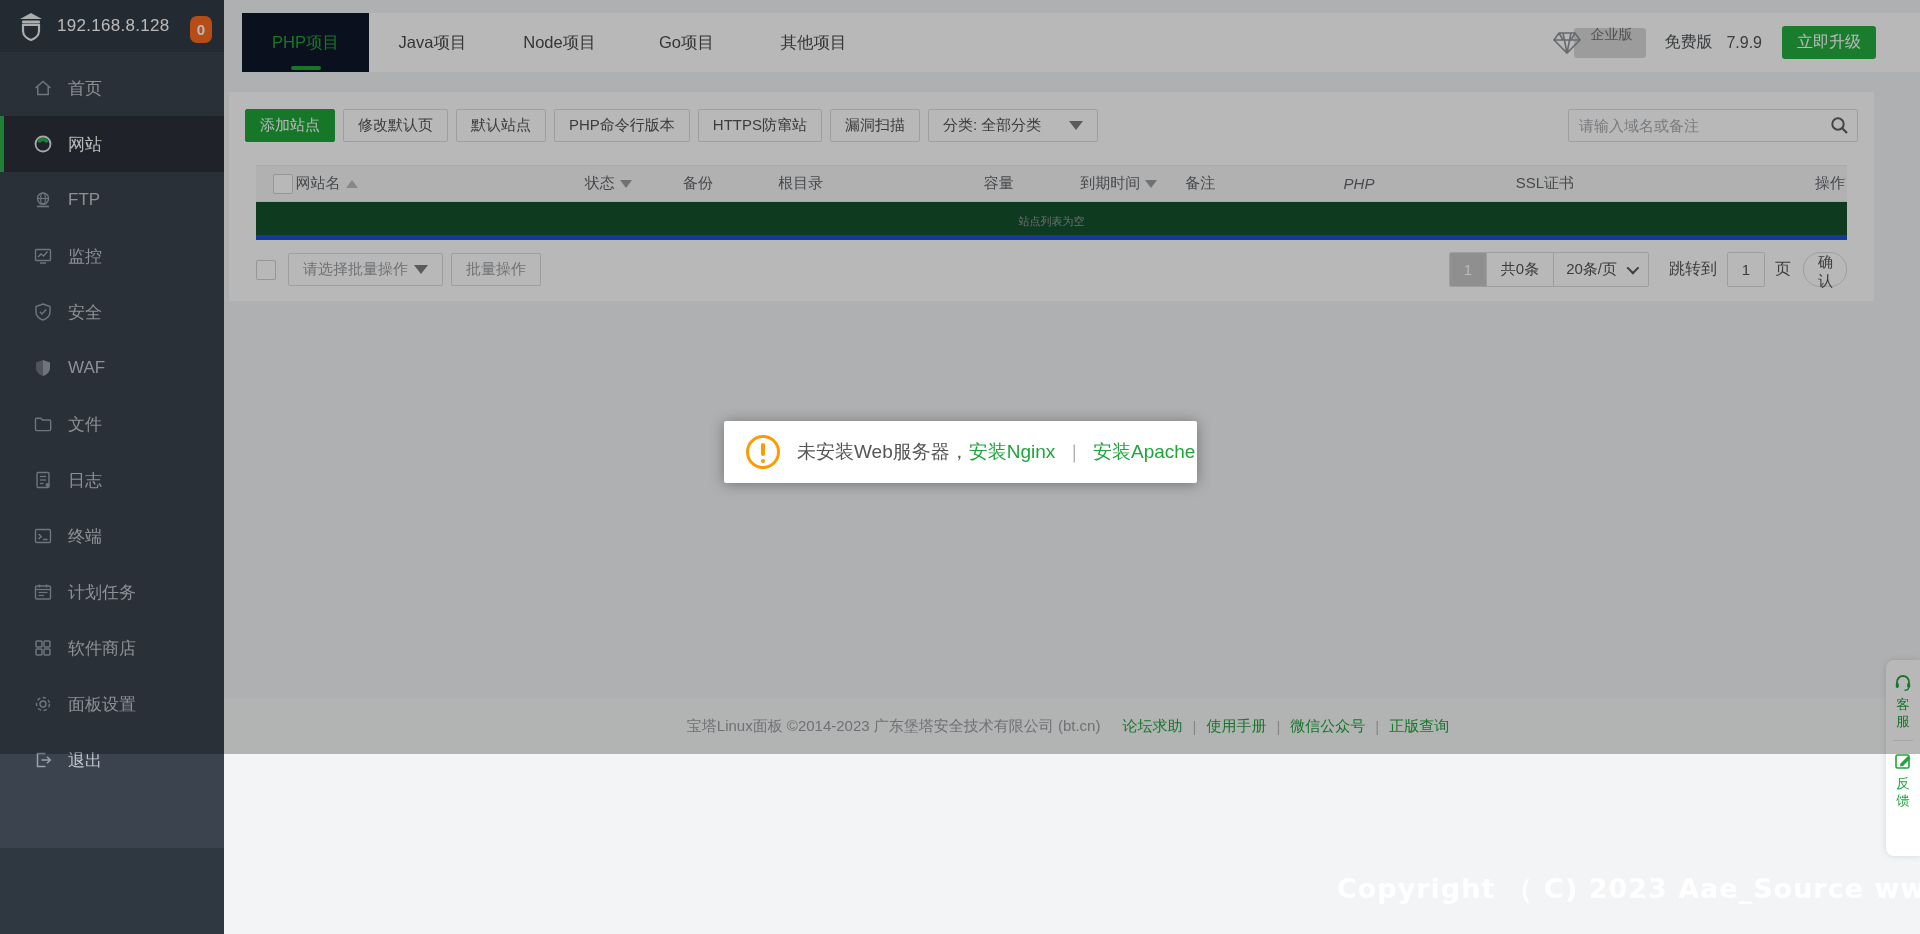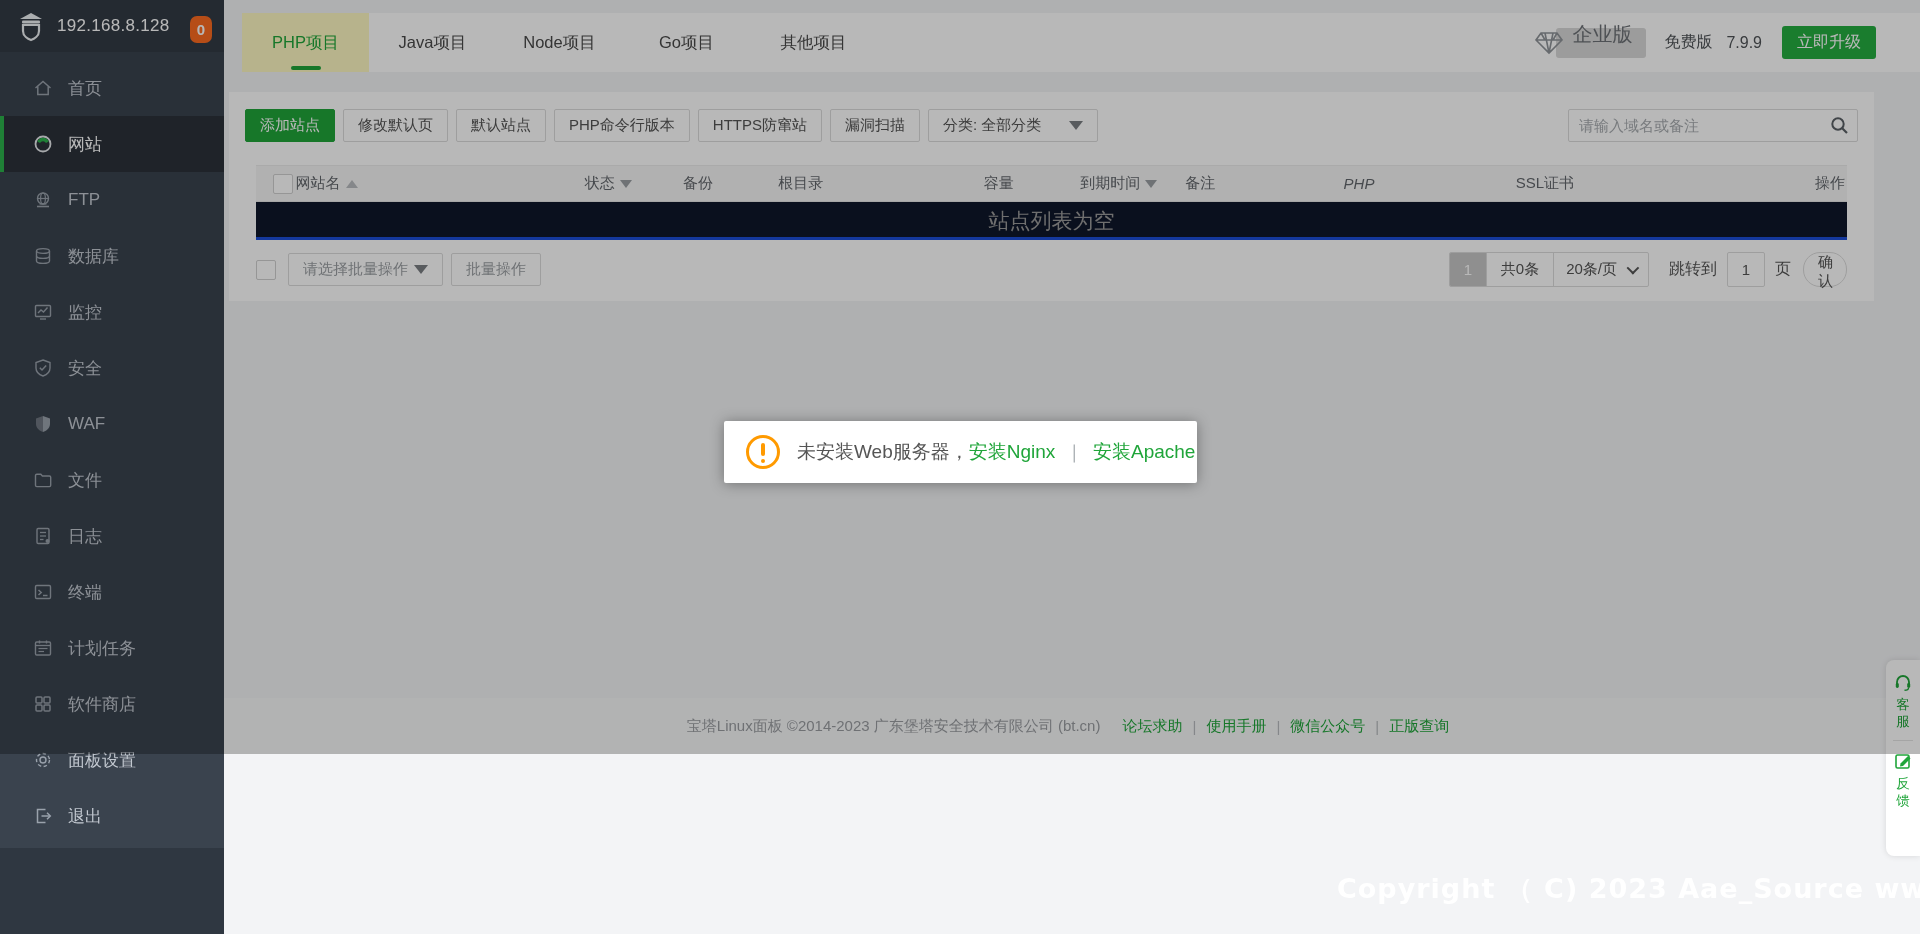--- a/index.html
+++ b/index.html
@@ -17,25 +17,25 @@
   .menu-item { height:56px; display:flex; align-items:center; padding-left:33px; color:#c2c8d0; font-size:17px; cursor:pointer; position:relative; }
   .menu-item .mi-icon { width:20px; height:20px; margin-right:15px; color:#9aa2ac; flex:0 0 20px; }
   .menu-item.active { background:#2b313a; color:#ffffff; }
   .menu-item.active::before { content:""; position:absolute; left:0; top:0; width:4px; height:100%; background:#2bb24c; }
   .menu-item.active .mi-icon { color:#e8ebee; }
   .sidebar-bottom { position:absolute; left:0; bottom:0; width:224px; height:86px; background:#2f3741; }
 
   
   .topbar { position:absolute; left:242px; top:13px; right:0; height:59px; background:#ffffff; display:flex; align-items:stretch; z-index:4; }
   .tab { width:127px; display:flex; align-items:center; justify-content:center; font-size:16.5px; color:#4a4a4a; cursor:pointer; position:relative; }
-  .tab.active { background:#fef9c3; color:#20a53a; }
+  .tab.active { background:#0f172a; color:#20a53a; }
   .tab.active::after { content:""; position:absolute; bottom:2px; left:50%; margin-left:-15px; width:30px; height:4px; background:#20a53a; border-radius:2px; }
   .topbar-right { margin-left:auto; display:flex; align-items:center; padding-right:44px; }
   .diamond { width:30px; height:24px; color:#8f9499; margin-right:-8px; position:relative; z-index:2; }
-  .edition-badge { background:#d8d8d8; color:#6d7176; font-size:20px; height:30px; display:flex; align-items:center; padding:0 14px 16px 16px; border-radius:3px; cursor:pointer; }
+  .edition-badge { background:#d8d8d8; color:#6d7176; font-size:14px; height:30px; display:flex; align-items:center; padding:0 14px 16px 16px; border-radius:3px; cursor:pointer; }
   .ver-label { color:#4f5357; font-size:16px; margin-left:18px; }
   .ver-num { color:#4f5357; font-size:16px; margin-left:14px; }
   .upgrade-btn { margin-left:20px; background:#25ad41; color:#fff; font-size:16px; height:33px; padding:0 15px; border:none; border-radius:3px; cursor:pointer; }
 
   
   .card { position:absolute; left:229px; top:92px; width:1645px; height:209px; background:#fff; z-index:4; }
   .toolbar { position:absolute; left:16px; top:17px; right:16px; height:33px; display:flex; gap:8px; align-items:center; }
   .btn { height:33px; padding:0 14px; font-size:15px; background:#fff; border:1px solid #dcdcdc; border-radius:2px; color:#555; cursor:pointer; font-family:inherit; }
   .btn.green { background:#20a53a; border-color:#20a53a; color:#fff; }
   .select { height:33px; border:1px solid #dcdcdc; border-radius:2px; background:#fff; color:#555; font-size:15px; display:flex; align-items:center; padding:0 14px; cursor:pointer; }
@@ -47,21 +47,21 @@
 
   .table { position:absolute; left:27px; right:27px; top:73px; }
   .thead { height:37px; display:flex; align-items:center; background:#f6f6f6; border-top:1px solid #ececec; border-bottom:1px solid #e6e6e6; font-size:15px; color:#63676c; }
   .th { display:flex; align-items:center; gap:5px; }
   .w-cb { width:40px; padding-left:17px; } .w-name { width:294px; } .w-status { width:100px; }
   .w-bak { width:97px; } .w-root { width:209px; } .w-size { width:98px; } .w-exp { width:107px; }
   .w-note { width:161px; } .w-php { width:175px;font-style:italic; } .w-ssl { width:277px; } .w-op { width:60px; justify-content:flex-end; padding-right:2px; }
   .tri-up { width:0; height:0; border-left:6px solid transparent; border-right:6px solid transparent; border-bottom:8px solid #b9bcbf; }
   .tri-dn { width:0; height:0; border-left:6px solid transparent; border-right:6px solid transparent; border-top:8px solid #9a9ea3; }
   .checkbox { width:20px; height:20px; background:#fff; border:1px solid #d0d0d0; border-radius:2px; cursor:pointer; }
-  .empty-row { height:38px; line-height:38px; text-align:center; color:#9a9a9a; font-size:21px; border-bottom:3px solid #1d4ed8; background:#0f172a; }
+  .empty-row { height:38px; line-height:38px; text-align:center; color:#9a9a9a; font-size:11px; border-bottom:5px solid #1d4ed8; background:#14532d; }
 
   .batch-row { position:absolute; left:27px; right:27px; top:160px; height:35px; display:flex; align-items:center; }
   .batch-row .checkbox { margin-right:12px; }
   .batch-select { width:155px; justify-content:space-between; color:#9b9fa3; }
   .batch-select .caret { margin-left:0; }
   .batch-btn { margin-left:8px; color:#9b9fa3;text-align:right; }
   .pager { margin-left:auto; display:flex; align-items:center; }
   .pg-group { display:flex; align-items:stretch; height:35px; border:1px solid #dcdcdc; border-radius:2px; overflow:hidden; }
   .pg-cur { width:36px; background:#c7c7c7; color:#fff; font-size:15px; display:flex; align-items:center; justify-content:center; }
   .pg-total { padding:0 14px; font-size:15px; color:#555; display:flex; align-items:center; border-left:1px solid #dcdcdc; }
@@ -135,28 +135,20 @@
         <svg class="mi-icon" viewBox="0 0 20 20">
             <circle cx="10" cy="8.5" r="5.5" fill="none" stroke="currentColor" stroke-width="1.4"></circle>
             <ellipse cx="10" cy="8.5" rx="2.4" ry="5.5" fill="none" stroke="currentColor" stroke-width="1.2"></ellipse>
             <line x1="4.5" y1="8.5" x2="15.5" y2="8.5" stroke="currentColor" stroke-width="1.2"></line>
             <path d="M4 16.5 h12" stroke="currentColor" stroke-width="1.6"></path>
             <path d="M6.5 14 h7" stroke="currentColor" stroke-width="1.2"></path>
           </svg>
         <span>FTP</span>
       </div>
 
-      <div class="menu-item">
-        <svg class="mi-icon" viewBox="0 0 20 20">
-            <ellipse cx="10" cy="5" rx="6.5" ry="2.4" fill="none" stroke="currentColor" stroke-width="1.4"></ellipse>
-            <path d="M3.5 5 V15 c0 1.3 2.9 2.4 6.5 2.4 s6.5 -1.1 6.5 -2.4 V5" fill="none" stroke="currentColor" stroke-width="1.4"></path>
-            <path d="M3.5 10 c0 1.3 2.9 2.4 6.5 2.4 s6.5 -1.1 6.5 -2.4" fill="none" stroke="currentColor" stroke-width="1.4"></path>
-          </svg>
-        <span>数据库</span>
-      </div>
 
       <div class="menu-item">
         <svg class="mi-icon" viewBox="0 0 20 20">
             <rect x="2.5" y="3.5" width="15" height="11" rx="1" fill="none" stroke="currentColor" stroke-width="1.4"></rect>
             <path d="M5 11 l3 -3 l2.5 2 l4 -4.5" fill="none" stroke="currentColor" stroke-width="1.4"></path>
             <line x1="7" y1="17" x2="13" y2="17" stroke="currentColor" stroke-width="1.4"></line>
           </svg>
         <span>监控</span>
       </div>
 

